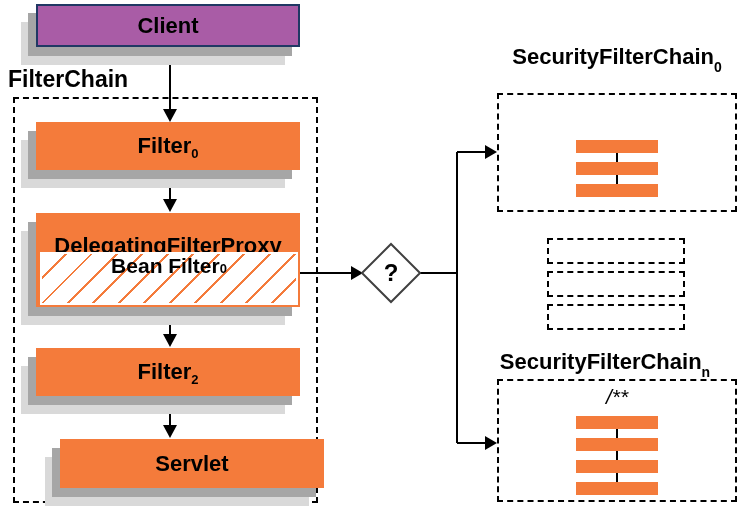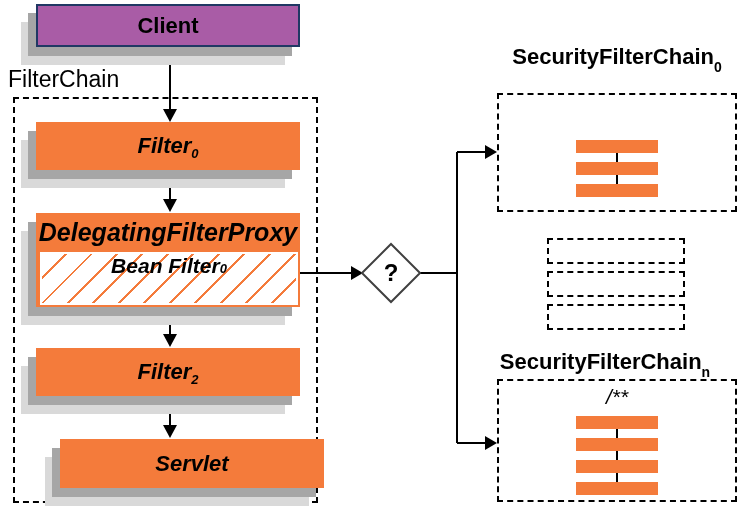--- a/index.html
+++ b/index.html
@@ -5,38 +5,38 @@
   html,body { margin:0; padding:0; background:#fff; }
   #canvas {
     position:relative; width:741px; height:508px; background:#fff;
     font-family:"Liberation Sans", sans-serif; color:#000; overflow:hidden;
   }
   
   .obox {
     position:absolute; background:var(--box-orange);
     box-shadow:-8px 9px 0 var(--shadow-dark), -15px 18px 0 var(--shadow-light);
     display:flex; align-items:center; justify-content:center;
-    font-weight:bold; font-size:22px; white-space:nowrap;font-style:italic;
+    font-weight:bold; font-size:22px; white-space:nowrap;
   }
   .client {
     position:absolute; background:var(--client-purple);
     border:2px solid var(--client-border); box-sizing:border-box;
     box-shadow:-8px 9px 0 var(--shadow-dark), -15px 18px 0 var(--shadow-light);
     display:flex; align-items:center; justify-content:center;
     font-weight:bold; font-size:22px;
   }
   .sub { position:relative; top:7px; font-size:13px; font-weight:bold; }
   .title-sub { position:relative; top:8px; font-size:14px; font-weight:bold; }
   
   .dashed { position:absolute; border:2px dashed #000; box-sizing:border-box; background:transparent; }
-  .fc-title { position:absolute; left:8px; top:66px; font-weight:normal; font-size:23px; }
+  .fc-title { position:absolute; left:8px; top:66px; font-weight:bold; font-size:23px; }
   .sfc-title { position:absolute; width:240px; text-align:center; font-weight:bold; font-size:22px; white-space:nowrap; }
   
   .dfp { flex-direction:column; justify-content:flex-start; }
-  .dfp-title { margin-top:5px; font-size:25px; font-weight:bold; }
+  .dfp-title { margin-top:20px; font-size:22px; font-weight:bold; }
   .bean {
     position:absolute; left:4px; top:39px; width:254px; height:49px;
     border:2px solid #fff;
     background:repeating-linear-gradient(135deg, #fff 0 16px, var(--box-orange) 16px 18px);
     display:flex; align-items:flex-start; justify-content:center;
     font-weight:bold; font-size:21px;
   }
   
   .pattern { position:absolute; top:4px; left:0; width:100%; text-align:center; font-style:italic; font-size:21px; }
   

